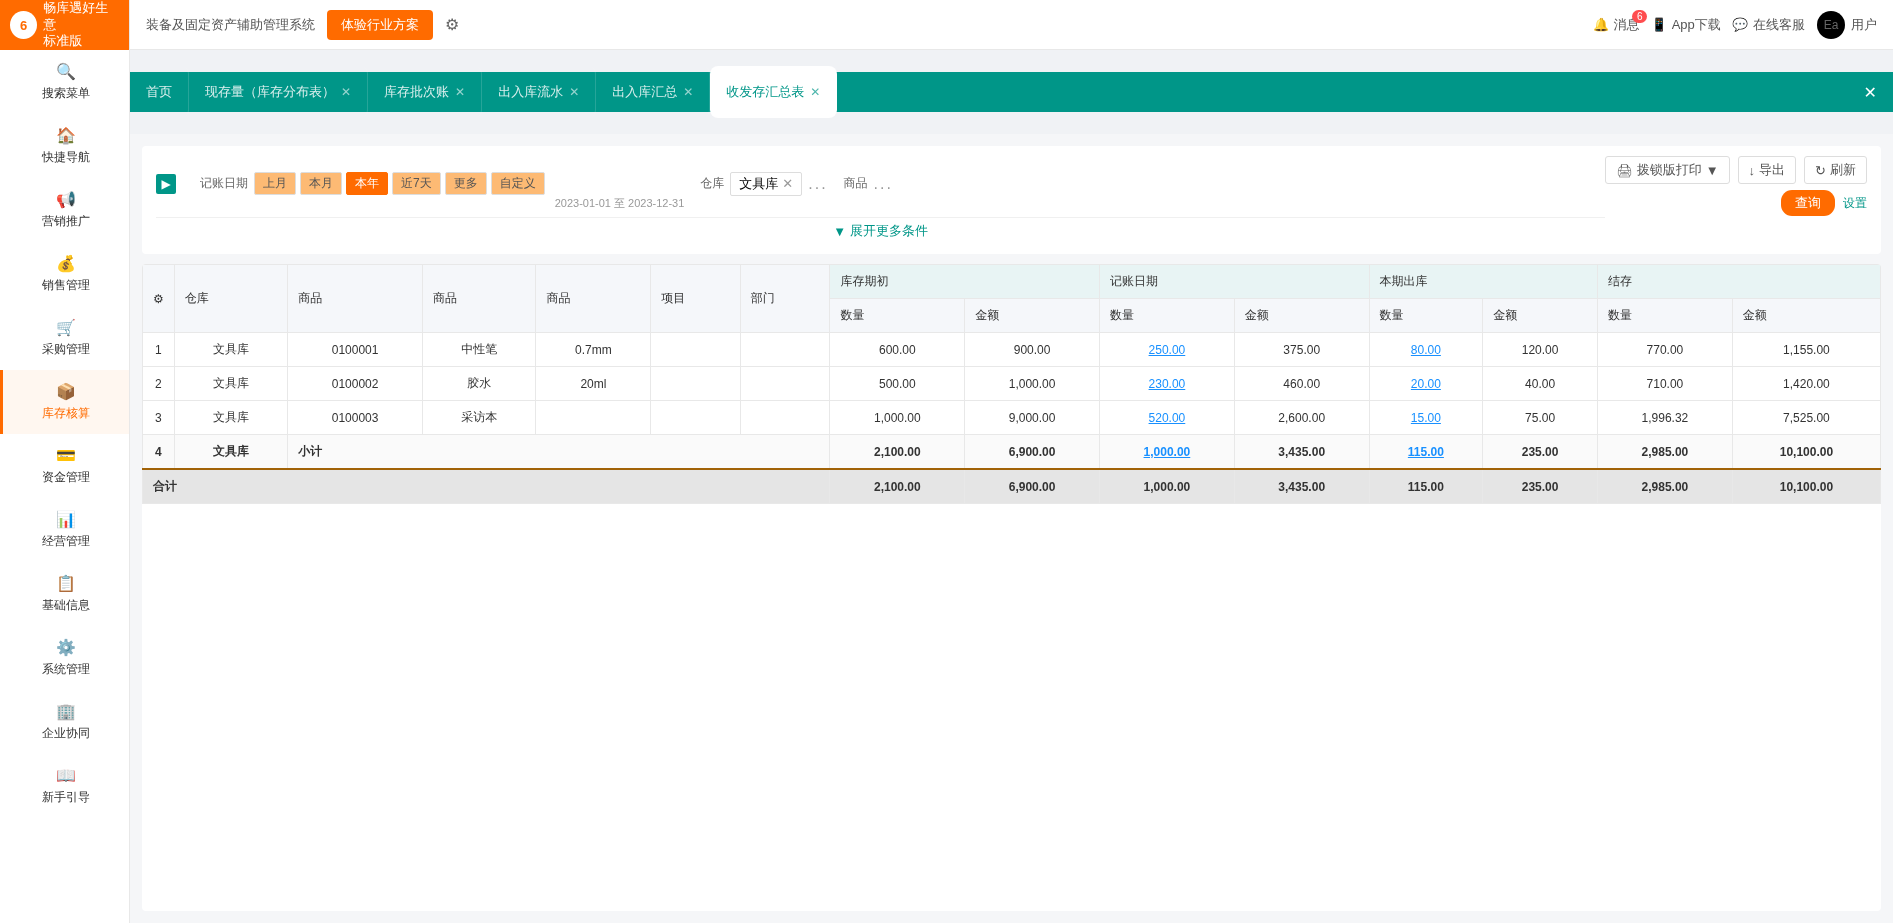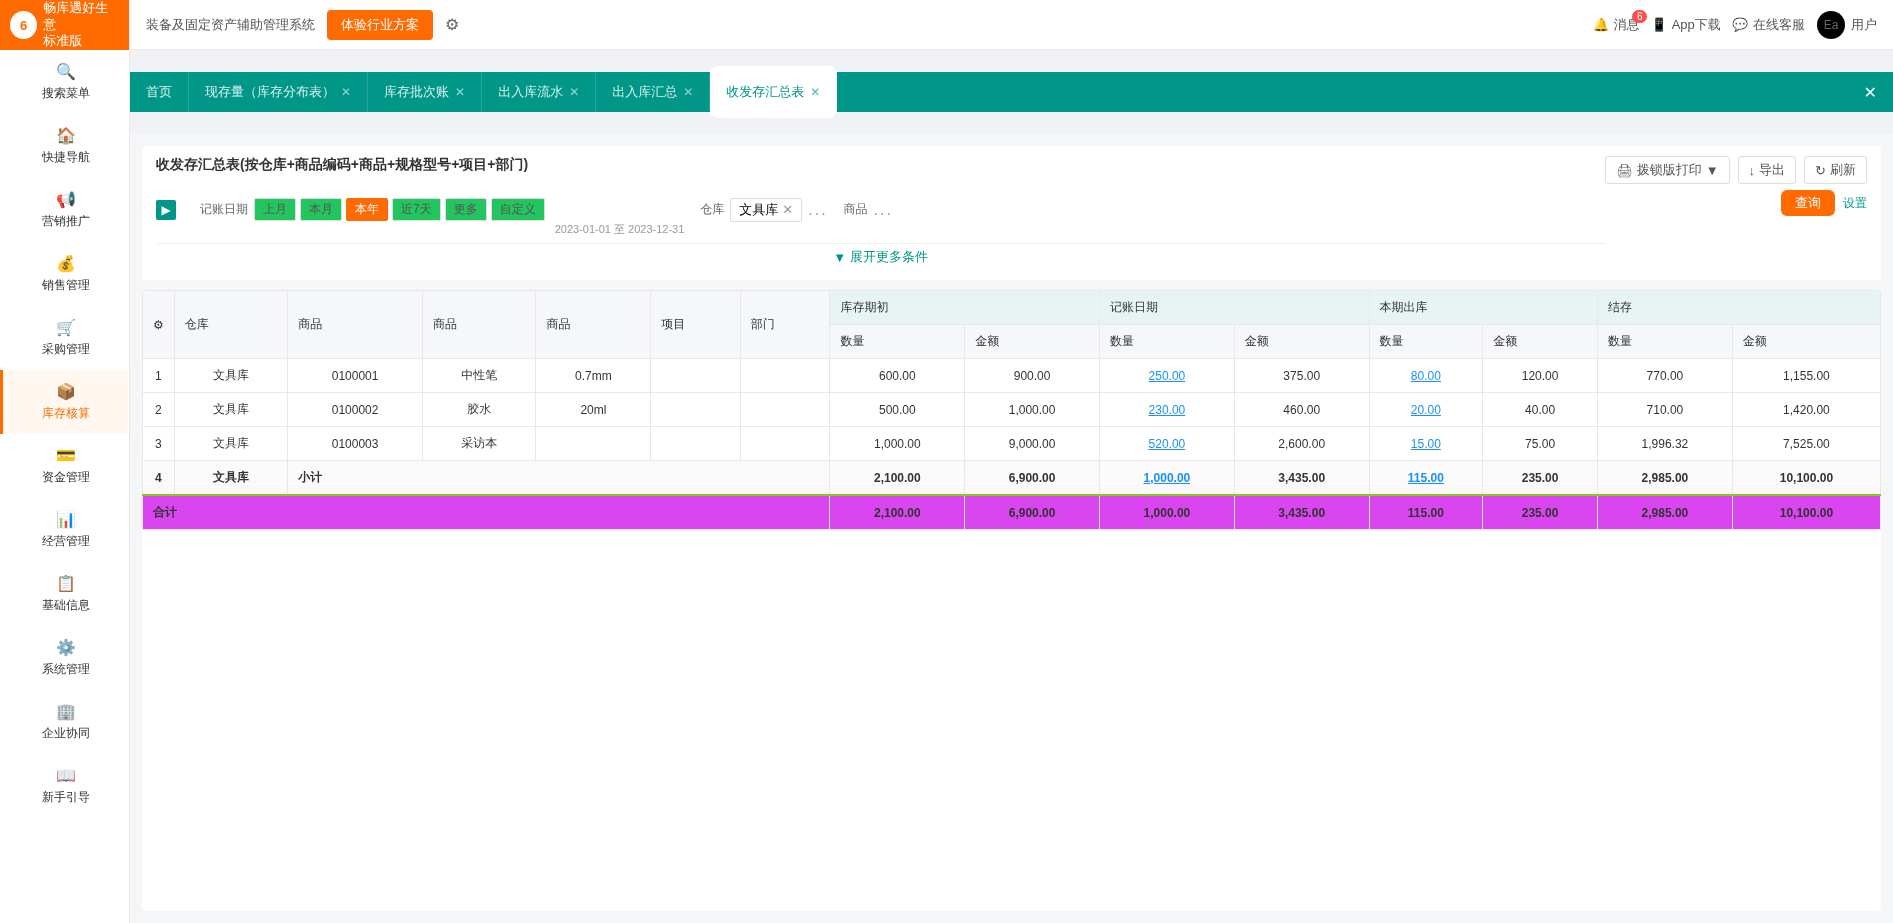--- a/index.html
+++ b/index.html
@@ -36,47 +36,47 @@
     .tabbar-close { margin-left: auto; padding: 0 16px; color: #fff; cursor: pointer; font-size: 16px; }
 
     
     .content { flex: 1; overflow: hidden; display: flex; flex-direction: column; background: #f5f6f8; padding: 12px; gap: 10px; }
 
     
     .page-header { background: #fff; padding: 10px 14px; border-radius: 4px; }
     .filter-section { display: flex; align-items: center; gap: 6px; }
     .filter-label { color: #666; font-size: 12px; }
     .date-options { display: flex; gap: 4px; align-items: center; }
-    .date-btn { padding: 2px 8px; border: 1px solid #ddd; border-radius: 2px; cursor: pointer; font-size: 12px; color: #555; background: #22c55e; }
+    .date-btn { padding: 2px 8px; border: 1px solid #ddd; border-radius: 2px; cursor: pointer; font-size: 12px; color: #555; background: #fdba74; }
     .date-btn.active { background: #ff6b00; color: #fff; border-color: #ff6b00; }
     .date-range { color: #999; font-size: 11px; margin-left: 4px; margin-top: 40px; }
     .warehouse-tag { display: flex; align-items: center; gap: 4px; background: #fff; border: 1px solid #ddd; padding: 2px 8px; border-radius: 2px; font-size: 12px; }
     .warehouse-tag-close { cursor: pointer; color: #999; }
     .ellipsis { color: #999; cursor: pointer; font-size: 16px; letter-spacing: 2px; }
 
     
     .expand-more { text-align: center; padding: 4px; color: #009688; cursor: pointer; font-size: 12px; display: flex; align-items: center; justify-content: center; gap: 4px; border-top: 1px solid #f0f0f0; margin-top: 6px; }
     .print-btn { border: 1px solid #ddd; background: #fff; padding: 4px 10px; border-radius: 3px; cursor: pointer; font-size: 12px; color: #555; display: flex; align-items: center; gap: 4px; }
     .export-btn { border: 1px solid #ddd; background: #fff; padding: 4px 10px; border-radius: 3px; cursor: pointer; font-size: 12px; color: #555; display: flex; align-items: center; gap: 4px; }
     .refresh-btn { border: 1px solid #ddd; background: #fff; padding: 4px 10px; border-radius: 3px; cursor: pointer; font-size: 12px; color: #555; display: flex; align-items: center; gap: 4px; }
-    .query-btn { background: #ff6b00; color: #fff; border: none; padding: 4px 14px; border-radius: 6px; cursor: pointer; font-size: 13px; }
+    .query-btn { background: #ff6b00; color: #fff; border: none; padding: 4px 14px; border-radius: 11px; cursor: pointer; font-size: 13px; }
     .settings-link { color: #009688; font-size: 12px; cursor: pointer; }
 
     
     .table-container { flex: 1; overflow: auto; background: #fff; border-radius: 4px; }
     table { width: 100%; border-collapse: collapse; }
     thead tr { background: #f5f7fa; }
     th { padding: 8px 10px; text-align: left; font-weight: 500; color: #333; border: 1px solid #e8e8e8; font-size: 12px; white-space: nowrap; }
     td { padding: 8px 10px; text-align: center; border: 1px solid #e8e8e8; font-size: 12px; color: #333; white-space: nowrap; }
     .subtotal-row td { font-weight: bold; background: #fafafa; }
     .link-text { color: #1890ff; text-decoration: underline; cursor: pointer; }
     .th-group { background: #e8f4f4; }
 
     
-    .table-footer { background: #d946ef; border-top: 2px solid #84cc16; }
+    .table-footer { background: #e5e5e5; border-top: 2px solid #a16207; }
     .table-footer td { font-weight: bold; }
 
     
     .gear-th { width: 30px; text-align: center; }
 
     
     .header-top { display: flex; align-items: flex-start; justify-content: space-between; }
     .header-filter-area { flex: 1; }
     .header-right-actions { display: flex; flex-direction: column; align-items: flex-end; gap: 6px; }
 
@@ -200,23 +200,20 @@
       <span class="tab-close">✕</span>
     </div>
     <div class="tabbar-close">✕</div>
   </div>
 
   <div class="content">
 
     <div class="page-header">
       <div class="header-top">
         <div class="header-filter-area">
-          <div style="display:flex;align-items:center;margin-bottom:8px;">
-            <div style="font-size:14px;font-weight:bold;color:#333;">收发存汇总表(按仓库+商品编码+商品+规格型号+项目+部门)</div>
-          </div>
           <div class="filter-row">
             <button class="section-arrow">▶</button>
             <div class="filter-section">
               <span class="filter-label">记账日期</span>
               <div class="date-options">
                 <button class="date-btn">上月</button>
                 <button class="date-btn">本月</button>
                 <button class="date-btn active">本年</button>
                 <button class="date-btn">近7天</button>
                 <button class="date-btn">更多</button>

